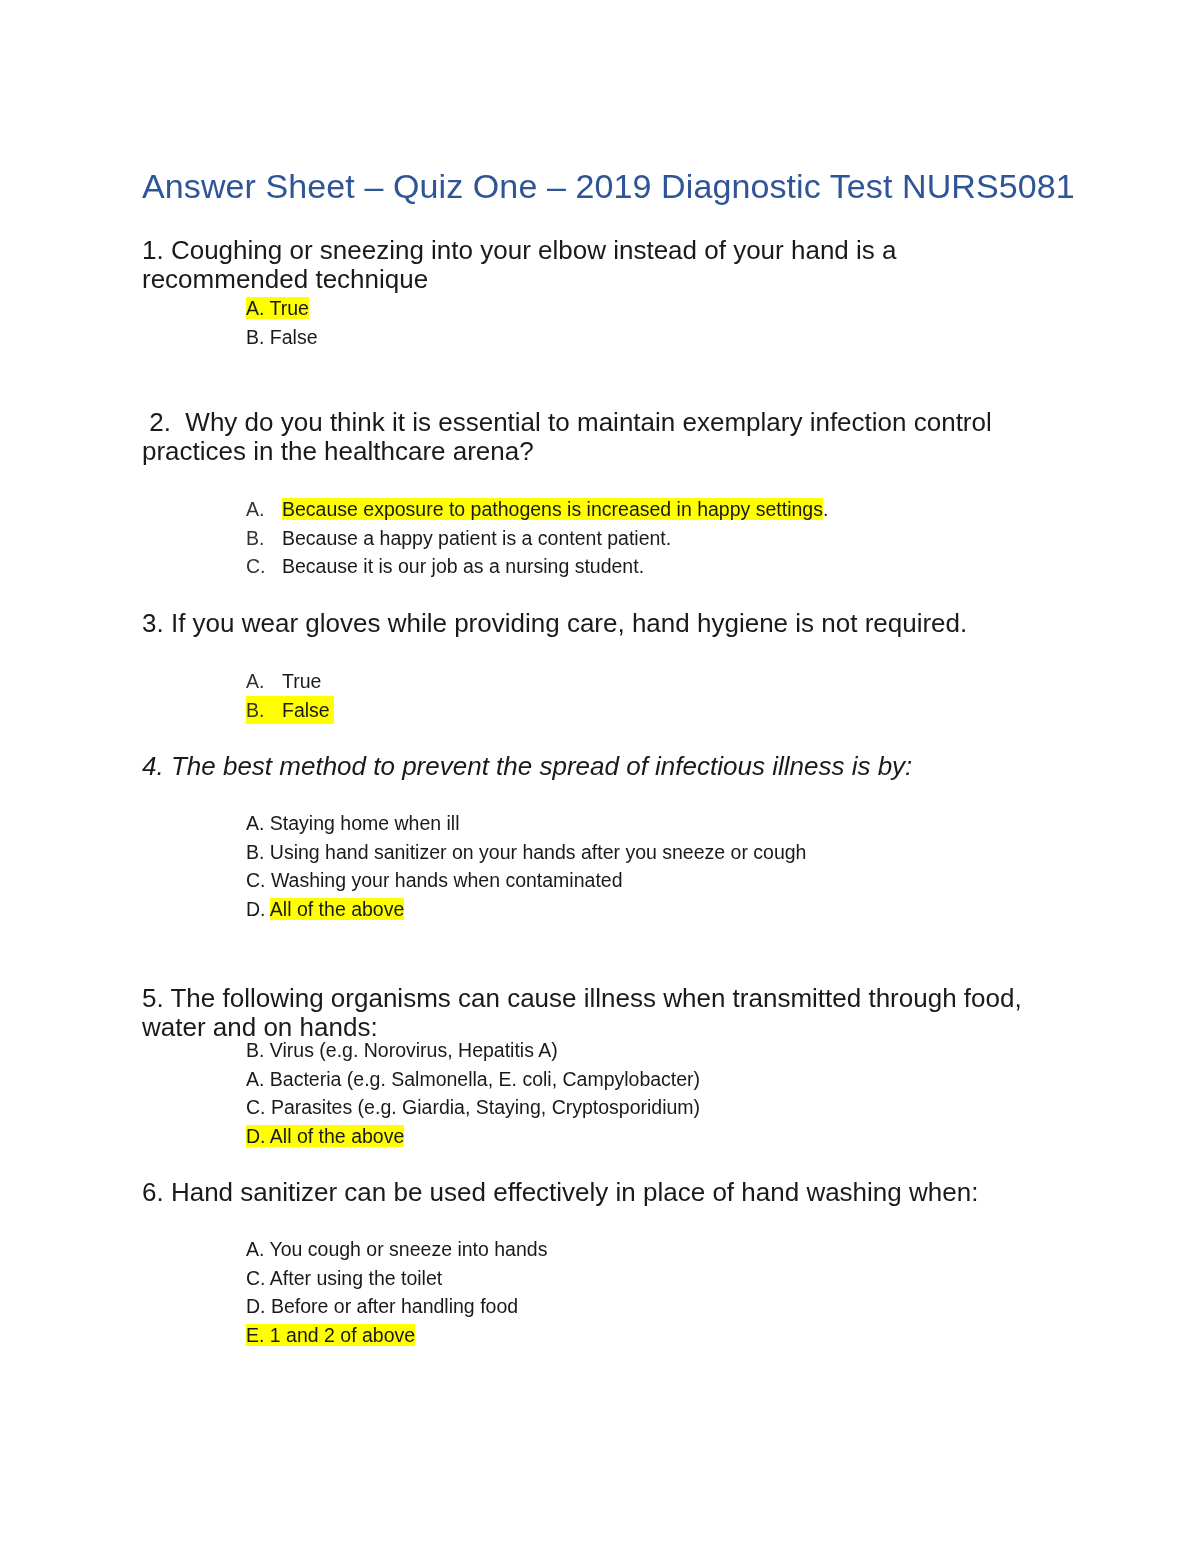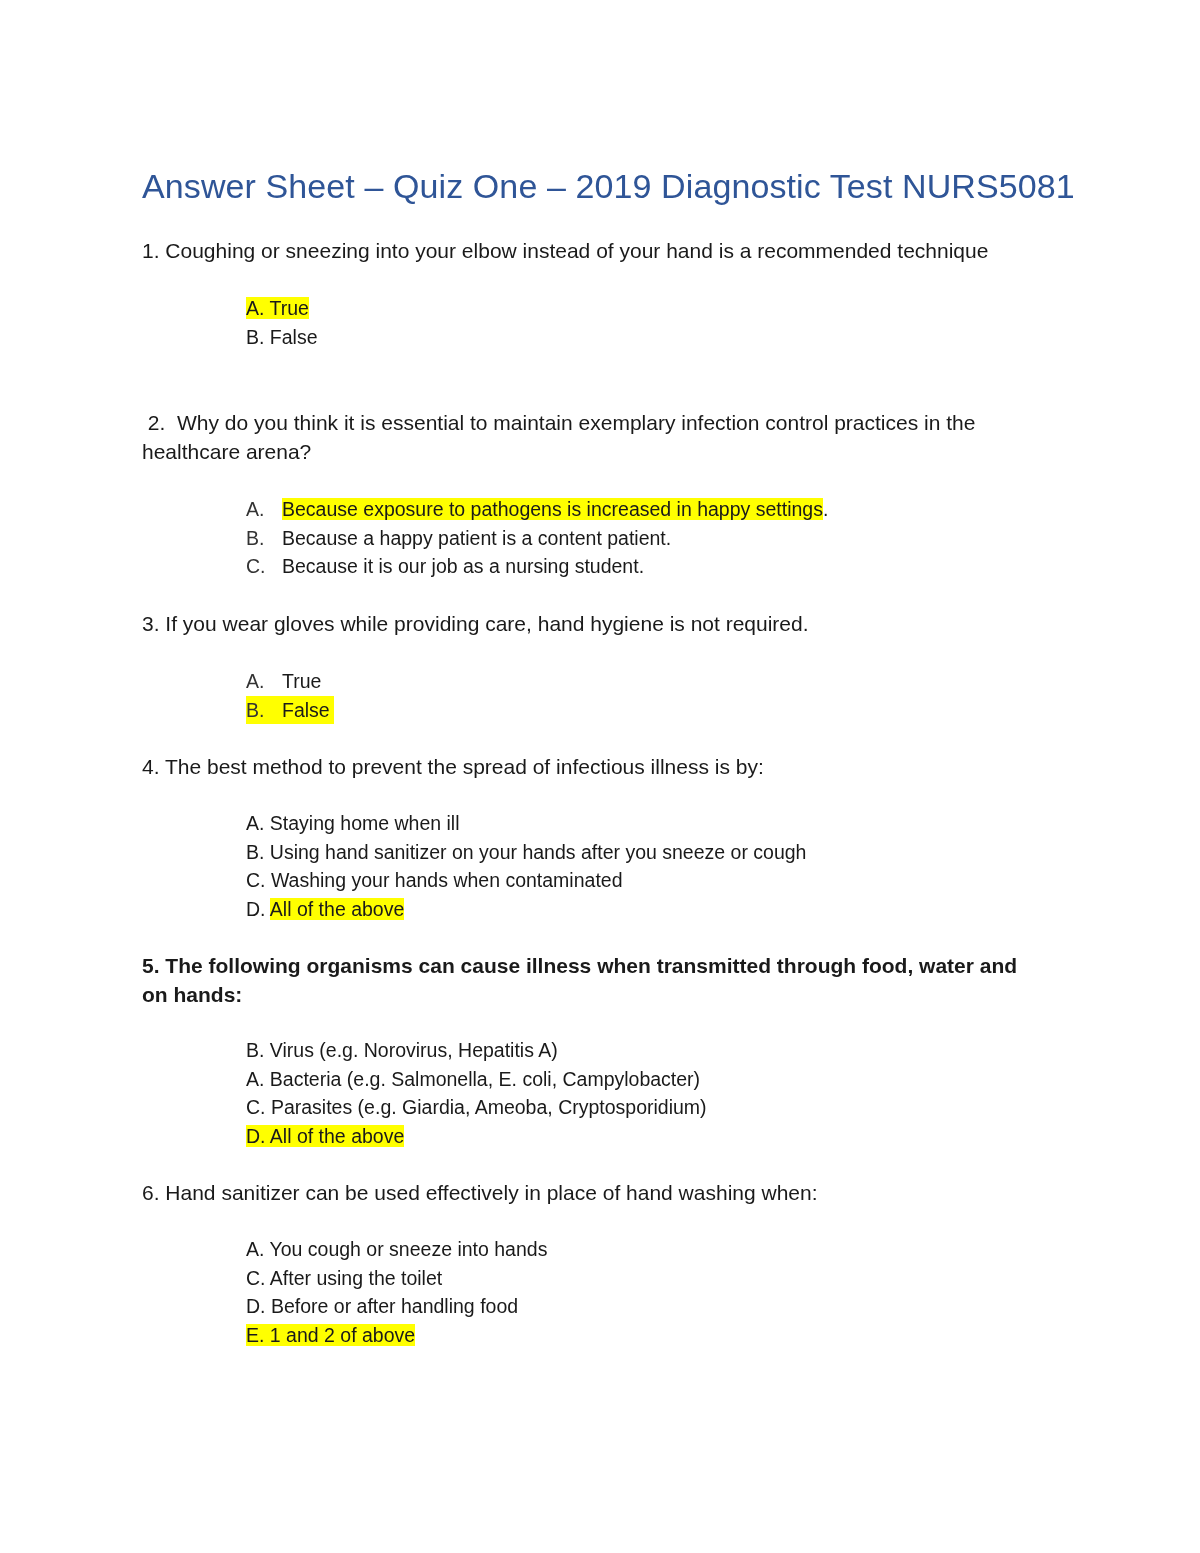--- a/index.html
+++ b/index.html
@@ -31,21 +31,21 @@
       color: #2f5597;
       letter-spacing: 0.1px;
       white-space: nowrap;
       margin: 0;
       font-weight: normal;
     }
     .q {
       position: absolute;
       left: 142px;
       width: 880px;
-      font-size: 21px;
+      font-size: 26px;
       line-height: 29px;
       color: #1a1a1a;
       margin: 0;
     }
     .opts {
       position: absolute;
       left: 246px;
       margin: 0;
       padding: 0;
       list-style: none;
@@ -85,33 +85,33 @@
     <li><span class="letter">B.</span><span>Because a happy patient is a content patient.</span></li>
     <li><span class="letter">C.</span><span>Because it is our job as a nursing student.</span></li>
   </ul>
 
   <p class="q" style="top:609px;">3. If you wear gloves while providing care, hand hygiene is not required.</p>
   <ul class="opts wide" style="top:667px;">
     <li><span class="letter">A.</span><span>True</span></li>
     <li><span class="hl" style="display:inline-block;padding-right:4px;"><span class="letter">B.</span><span>False</span></span></li>
   </ul>
 
-  <p class="q" style="top:752px;">4. The best method to prevent the spread of infectious illness is by:</p>
+  <p class="q" style="top:752px;font-style:italic;">4. The best method to prevent the spread of infectious illness is by:</p>
   <ul class="opts" style="top:809px;">
     <li><span>A. Staying home when ill</span></li>
     <li><span>B. Using hand sanitizer on your hands after you sneeze or cough</span></li>
     <li><span>C. Washing your hands when contaminated</span></li>
     <li><span style="white-space:pre;">D. </span><span class="hl">All of the above</span></li>
   </ul>
 
-  <p class="q" style="top:951px;font-weight:bold;">5. The following organisms can cause illness when transmitted through food, water and on hands:</p>
+  <p class="q" style="top:984px;">5. The following organisms can cause illness when transmitted through food, water and on hands:</p>
   <ul class="opts" style="top:1036px;">
     <li><span>B. Virus (e.g. Norovirus, Hepatitis A)</span></li>
     <li><span>A. Bacteria (e.g. Salmonella, E. coli, Campylobacter)</span></li>
-    <li><span>C. Parasites (e.g. Giardia, Ameoba, Cryptosporidium)</span></li>
+    <li><span>C. Parasites (e.g. Giardia, Staying, Cryptosporidium)</span></li>
     <li><span class="hl">D. All of the above</span></li>
   </ul>
 
   <p class="q" style="top:1178px;">6. Hand sanitizer can be used effectively in place of hand washing when:</p>
   <ul class="opts" style="top:1235px;">
     <li><span>A. You cough or sneeze into hands</span></li>
     <li><span>C. After using the toilet</span></li>
     <li><span>D. Before or after handling food</span></li>
     <li><span class="hl">E. 1 and 2 of above</span></li>
   </ul>

